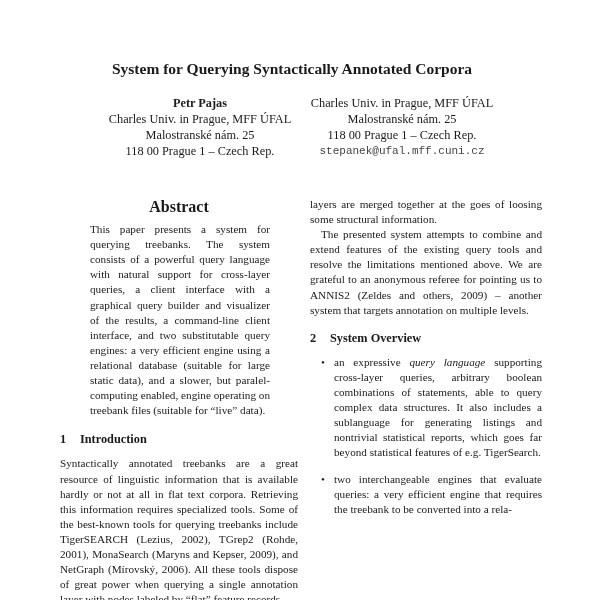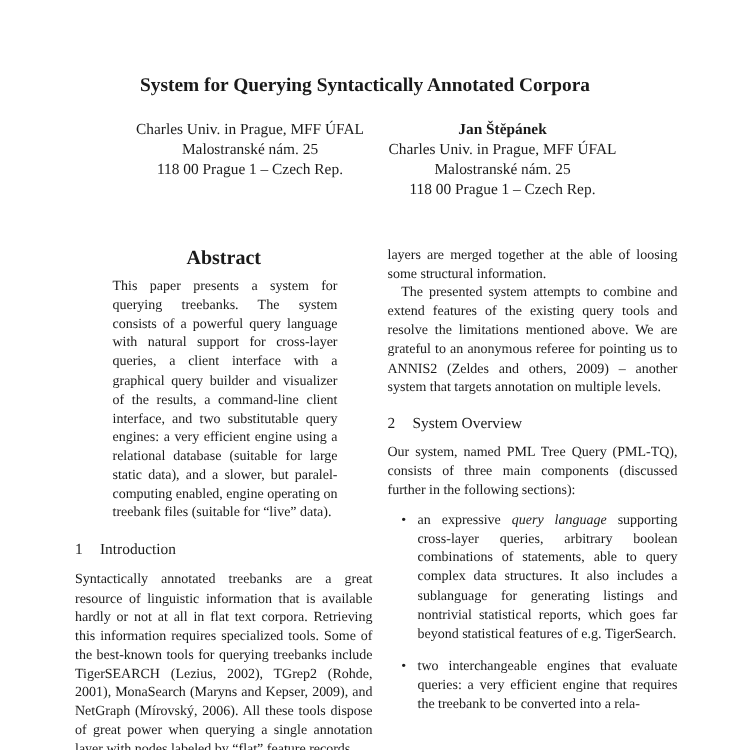--- a/index.html
+++ b/index.html
@@ -7,59 +7,59 @@
          font-family: "Liberation Serif", "DejaVu Serif", serif; color: #1a1a1a; }
   .title { position: absolute; top: 60px; left: 0; width: 584px; text-align: center;
            font-weight: bold; font-size: 15.5px; }
   .author { position: absolute; top: 95px; width: 220px; text-align: center; font-size: 12.3px; line-height: 16px; }
   .author .name { font-weight: bold; }
   .author .email { font-family: "Liberation Mono", "DejaVu Sans Mono", monospace; font-size: 11px; color: #444; }
   .col { position: absolute; font-size: 11.2px; line-height: 15.1px; text-align: justify; }
   .col p { margin: 0; }
   .indent { text-indent: 11px; }
   .abs-head { text-align: center; font-weight: bold; font-size: 16px; margin-bottom: 8px; }
-  .sec { font-weight: normal; font-size: 12.3px; margin: 12px 0 9px 0; }
+  .sec { font-weight: bold; font-size: 12.3px; margin: 12px 0 9px 0; }
   .sec .num { display: inline-block; width: 20px; }
   ul { margin: 9px 0 0 0; padding: 0 0 0 24px; list-style: none; }
   li { position: relative; margin-bottom: 11px; }
   li::before { content: "\2022"; position: absolute; left: -13px; top: 0; }
   .it { font-style: italic; margin-top: 28px; }
 </style>
 </head>
 <body>
 
 <div class="title">System for Querying Syntactically Annotated Corpora</div>
 
 <div class="author" style="left:90px;">
+  <div class="name">Petr Pajas</div>
   <div>Charles Univ. in Prague, MFF ÚFAL</div>
   <div>Malostranské nám. 25</div>
   <div>118 00 Prague 1 – Czech Rep.</div>
 </div>
 
 <div class="author" style="left:292px;">
-  <div class="name">Jan Štěpánek</div>
   <div>Charles Univ. in Prague, MFF ÚFAL</div>
   <div>Malostranské nám. 25</div>
   <div>118 00 Prague 1 – Czech Rep.</div>
+  <div class="email">stepanek@ufal.mff.cuni.cz</div>
 </div>
 
 <div class="col" style="left:60px; top:199px; width:238px;">
   <div class="abs-head">Abstract</div>
   <p style="margin:0 28px 0 30px;">This paper presents a system for querying treebanks. The system consists of a powerful query language with natural support for cross-layer queries, a client interface with a graphical query builder and visualizer of the results, a command-line client interface, and two substitutable query engines: a very efficient engine using a relational database (suitable for large static data), and a slower, but paralel-computing enabled, engine operating on treebank files (suitable for “live” data).</p>
   <div class="sec" style="margin-top:14px;">
     <span class="num">1</span><span>Introduction</span>
   </div>
   <p>Syntactically annotated treebanks are a great resource of linguistic information that is available hardly or not at all in flat text corpora. Retrieving this information requires specialized tools. Some of the best-known tools for querying treebanks include TigerSEARCH (Lezius, 2002), TGrep2 (Rohde, 2001), MonaSearch (Maryns and Kepser, 2009), and NetGraph (Mírovský, 2006). All these tools dispose of great power when querying a single annotation layer with nodes labeled by “flat” feature records.</p>
 
 </div>
 
 <div class="col" style="left:310px; top:197px; width:232px;">
-  <p>layers are merged together at the able of loosing some structural information.</p>
+  <p>layers are merged together at the goes of loosing some structural information.</p>
   <p class="indent">The presented system attempts to combine and extend features of the existing query tools and resolve the limitations mentioned above. We are grateful to an anonymous referee for pointing us to ANNIS2 (Zeldes and others, 2009) – another system that targets annotation on multiple levels.</p>
   <div class="sec" style="margin-top:13px;">
     <span class="num">2</span><span>System Overview</span>
   </div>
-  <p>Our system, named PML Tree Query (PML-TQ), consists of three main components (discussed further in the following sections):</p>
   <ul>
     <li><span>an expressive </span><span class="it">query language</span><span> supporting cross-layer queries, arbitrary boolean combinations of statements, able to query complex data structures. It also includes a sublanguage for generating listings and nontrivial statistical reports, which goes far beyond statistical features of e.g. TigerSearch.</span></li>
     <li><span>two interchangeable engines that evaluate queries: a very efficient engine that requires the treebank to be converted into a rela-</span></li>
   </ul>
 </div>
 
 </body></html>

